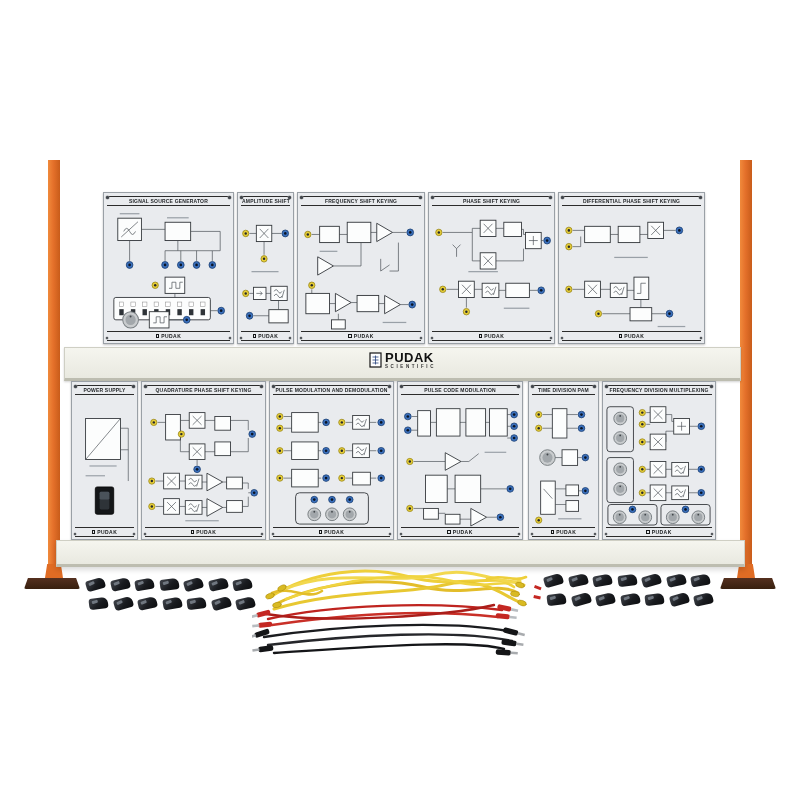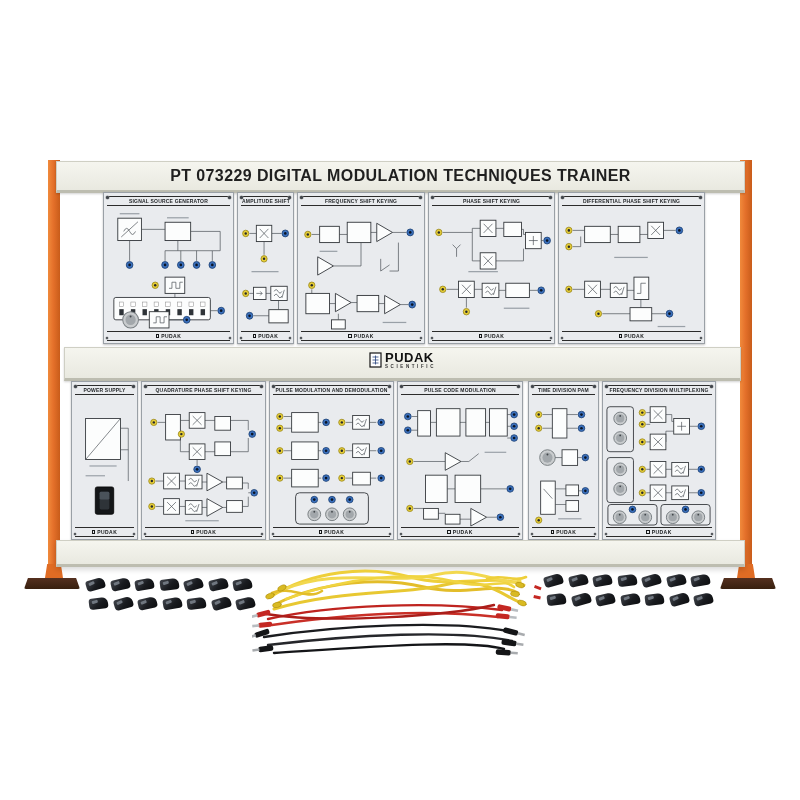--- a/index.html
+++ b/index.html
@@ -115,23 +115,20 @@
 
 <div class="stage">
 
   <div class="post left"></div>
   <div class="post right"></div>
   <div class="foot-neck left"></div>
   <div class="foot-neck right"></div>
   <div class="foot-base left"></div>
   <div class="foot-base right"></div>
 
-  <div class="beam top">
-    <span class="main-title">PT 073229 DIGITAL MODULATION TECHNIQUES TRAINER</span>
-  </div>
 
   <div class="panel" style="left:103px;top:192px;width:131px;height:152px">
     <div class="p-head">SIGNAL SOURCE GENERATOR</div>
     <div class="p-body">
       <svg viewBox="0 0 131 123" preserveAspectRatio="none">
         <use href="#g-sine" x="14" y="12"></use>
         <rect x="62" y="16" width="26" height="18" class="b"></rect>
         <path class="w" d="M26 34 V54 M38 23 H62 M75 34 V44 M62 44 H110 M62 44 V54 M78 44 V54 M94 44 V54 M110 44 V54 M88 25 H118 V44 H110"></path>
         <use href="#g-jb" x="26" y="58"></use>
         <use href="#g-jb" x="62" y="58"></use>

